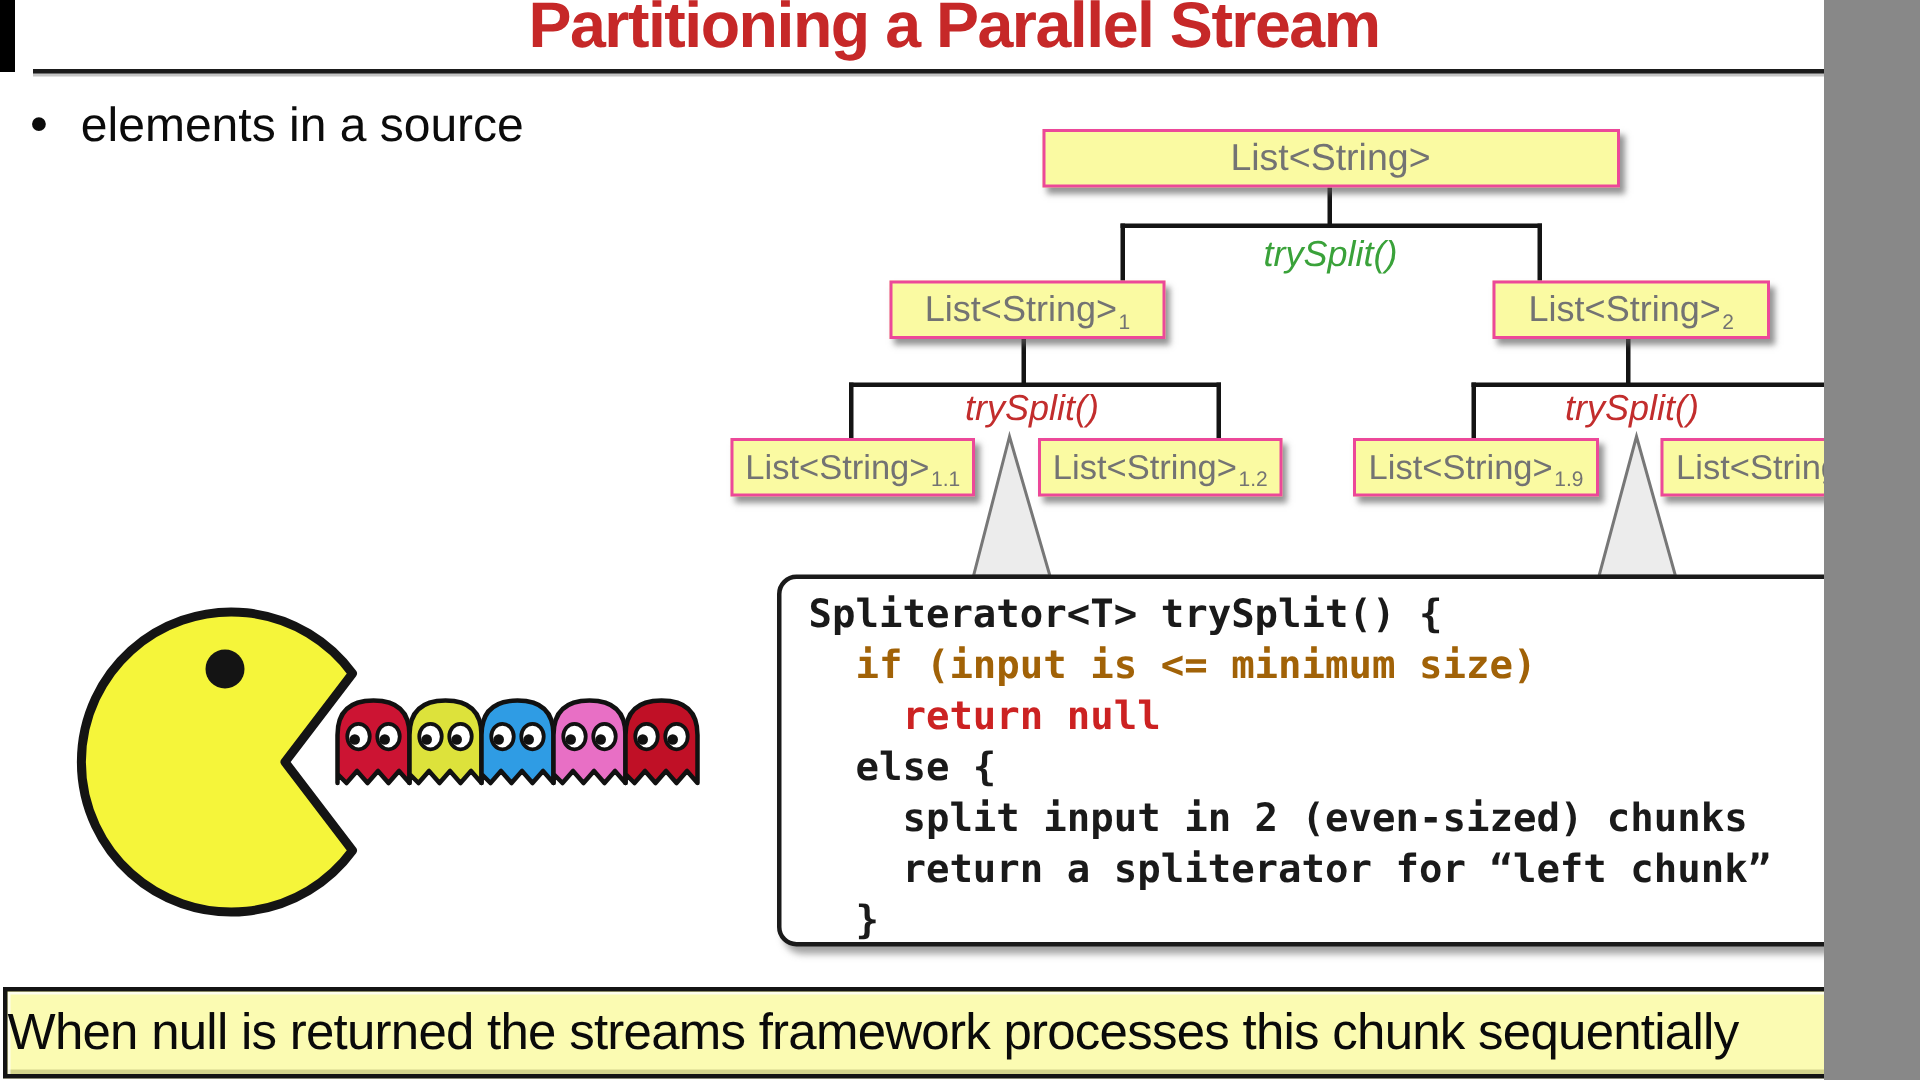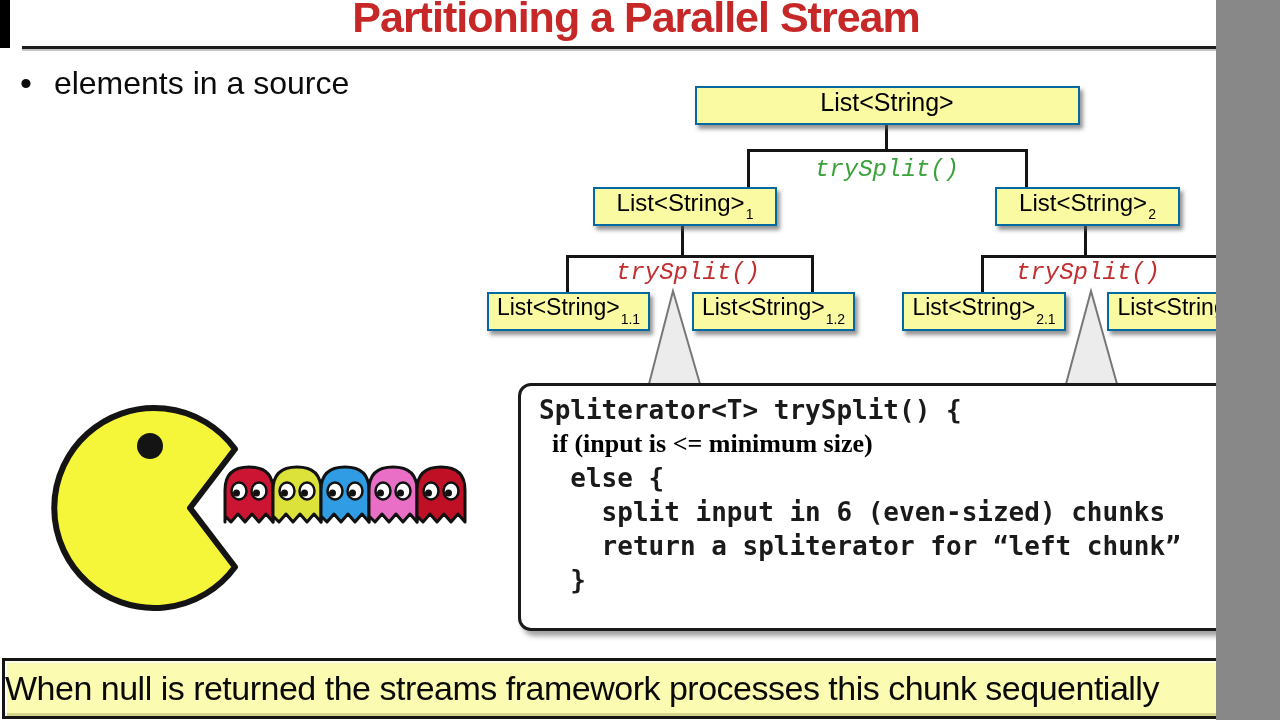--- a/index.html
+++ b/index.html
@@ -12,27 +12,27 @@
   .title{position:absolute;left:0;top:-7px;width:1272px;margin:0;text-align:center;
          font-size:43px;font-weight:bold;letter-spacing:-1px;}
   .title-rule{position:absolute;left:22px;top:46px;width:1232px;height:3px;background:#1b1b1b;
          box-shadow:0 2px 0 rgba(150,150,150,.55);}
 
   .bullet{position:absolute;left:20px;top:62px;display:flex;color:#0b0b0b;}
   .dot{font-size:34px;line-height:43px;margin-right:22px;}
   .bullet-lines{font-size:32px;line-height:43px;}
   .bullet-lines em{font-style:italic;}
 
-  .node{position:absolute;height:35px;border:2px solid #0369a1;background:#fafaa2;
-        display:flex;align-items:flex-start;justify-content:center;font-size:24px;color:#000000;
+  .node{position:absolute;height:35px;border:2px solid #ec4899;background:#fafaa2;
+        display:flex;align-items:center;justify-content:center;font-size:24px;color:#737373;
         box-shadow:3px 4px 4px rgba(90,90,90,.65);white-space:nowrap;}
   .node .subs{font-size:14px;align-self:flex-end;margin:0 0 2px 1px;}
   .tline{position:absolute;background:#141414;}
   .trysplit{position:absolute;width:200px;text-align:center;font-size:24px;font-style:italic;
-        white-space:nowrap;font-family:Liberation Mono, monospace;}
+        white-space:nowrap;}
   .pointer-svg{position:absolute;left:0;top:0;width:1280px;height:720px;pointer-events:none;}
 
   .codebox{position:absolute;left:518px;top:383px;width:728px;height:248px;background:#fff;
         border:3px solid #1a1a1a;border-radius:13px;box-shadow:4px 5px 5px rgba(100,100,100,.6);
         padding:7px 0 0 18px;box-sizing:border-box;}
   .code-line{margin:0;font-family:"DejaVu Sans Mono",monospace;font-weight:bold;
         font-size:26px;line-height:34px;white-space:pre;}
 
   .pac-svg{position:absolute;left:40px;top:398px;}
 
@@ -93,21 +93,21 @@
   <div class="node" style="left: 487px; top: 292px; width: 159px; font-size: 23px; background-color: rgb(250, 250, 162);">
     <span>List&lt;String&gt;</span>
       <span class="subs">1.1</span>
     </div>
   <div class="node" style="left: 692px; top: 292px; width: 159px; font-size: 23px; background-color: rgb(250, 250, 162);">
     <span>List&lt;String&gt;</span>
       <span class="subs">1.2</span>
     </div>
   <div class="node" style="left: 902px; top: 292px; width: 160px; font-size: 23px; background-color: rgb(250, 250, 162);">
     <span>List&lt;String&gt;</span>
-      <span class="subs">2.1</span>
+      <span class="subs">1.9</span>
     </div>
   <div class="node" style="left: 1107px; top: 292px; width: 160px; font-size: 23px; background-color: rgb(250, 250, 162);">
     <span>List&lt;String&gt;</span>
       <span class="subs">4.1</span>
     </div>
 
   <svg class="pointer-svg">
     <polygon points="673,291 649,384 700,384" fill="#ececec" stroke="#777" stroke-width="2"></polygon>
     <polygon points="1091,291 1066,384 1117,384" fill="#ececec" stroke="#777" stroke-width="2"></polygon>
   </svg>
@@ -126,23 +126,24 @@
     <circle cx="110" cy="48" r="13" fill="#141414"></circle>
     <use href="#ghostShape" x="182" y="66" fill="#cc1433"></use>
     <use href="#ghostShape" x="230" y="66" fill="#dde23b"></use>
     <use href="#ghostShape" x="278" y="66" fill="#2f9ce4"></use>
     <use href="#ghostShape" x="326" y="66" fill="#e86fc5"></use>
     <use href="#ghostShape" x="374" y="66" fill="#c01026"></use>
   </svg>
 
   <div class="codebox">
     <pre class="code-line" style="color: rgb(26, 26, 26);">Spliterator&lt;T&gt; trySplit() {</pre>
-    <pre class="code-line" style="color: #000000; font-family: Liberation Serif, serif;">  if (input is &lt;= minimum size)</pre>
+    <pre class="code-line" style="color: #a16207;">  if (input is &lt;= minimum size)</pre>
+    <pre class="code-line" style="color: rgb(204, 34, 34);">    return null</pre>
     <pre class="code-line" style="color: rgb(26, 26, 26);">  else {</pre>
-    <pre class="code-line" style="color: rgb(26, 26, 26);">    split input in 6 (even-sized) chunks</pre>
+    <pre class="code-line" style="color: rgb(26, 26, 26);">    split input in 2 (even-sized) chunks</pre>
     <pre class="code-line" style="color: rgb(26, 26, 26);">    return a spliterator for “left chunk”</pre>
     <pre class="code-line" style="color: rgb(26, 26, 26);">  }</pre>
   </div>
 
   <div class="banner" style="background-color: rgb(251, 251, 178);">
     <span>When null is returned the streams framework processes this chunk sequentially</span>
   </div>
 
 </div>
 

